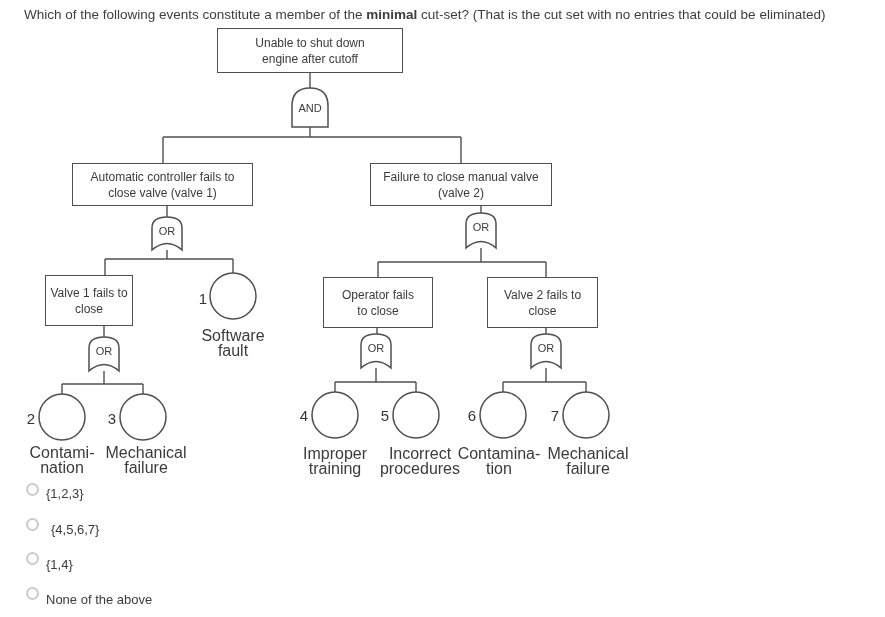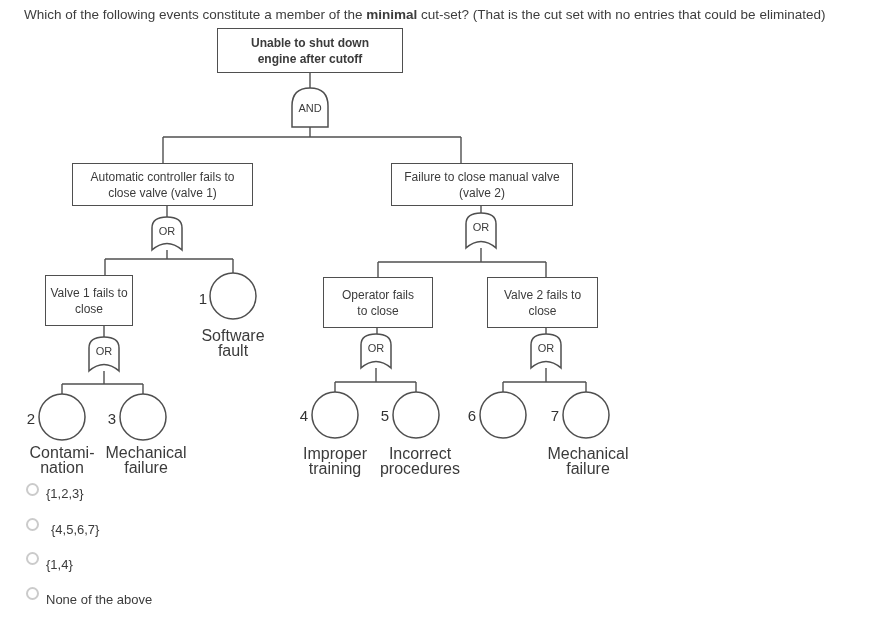--- a/index.html
+++ b/index.html
@@ -5,21 +5,21 @@
   html,body{margin:0;padding:0;background:#ffffff;}
   #page{position:relative;width:885px;height:617px;background:#ffffff;
         font-family:"Liberation Sans","DejaVu Sans",sans-serif;color:#3b3b3b;overflow:hidden;}
   .abs{position:absolute;}
   #title{left:24px;top:7px;width:850px;font-size:13.5px;color:#3d3d3d;}
   #title b{font-weight:bold;}
   svg{position:absolute;left:0;top:0;}
   .box{position:absolute;border:1.5px solid #4f4f4f;background:#ffffff;
        display:flex;align-items:center;justify-content:center;text-align:center;
        font-size:12px;line-height:16px;white-space:pre-line;color:#3b3b3b;box-sizing:border-box;}
-  .box.bold{font-weight:bold;}
+  .box.bold{font-weight:normal;}
   .gate-label{position:absolute;text-align:center;font-size:11px;color:#3b3b3b;}
   .evt-num{position:absolute;width:26px;text-align:right;font-size:15px;color:#333333;}
   .evt-label{position:absolute;width:92px;text-align:center;font-size:16px;line-height:15px;
              white-space:pre-line;color:#3b3b3b;}
   .opt-radio{position:absolute;width:13px;height:13px;border:2px solid #cbcbcb;border-radius:50%;
              background:#ffffff;box-sizing:border-box;cursor:pointer;}
   .opt-label{position:absolute;font-size:13px;line-height:16px;color:#3b3b3b;cursor:pointer;}
 </style>
 </head>
 <body>
@@ -81,21 +81,21 @@
       <circle cx="416" cy="415" r="23"></circle>
       <circle cx="503" cy="415" r="23"></circle>
       <circle cx="586" cy="415" r="23"></circle>
     </g>
   </svg>
 
   <div class="box bold" style="left:217px;top:28px;width:186px;height:45px;">Unable to shut down
 engine after cutoff</div>
   <div class="box" style="left:72px;top:163px;width:181px;height:43px;">Automatic controller fails to
 close valve (valve 1)</div>
-  <div class="box" style="left:391px;top:163px;width:182px;height:43px;">Failure to close manual valve
+  <div class="box" style="left:370px;top:163px;width:182px;height:43px;">Failure to close manual valve
 (valve 2)</div>
   <div class="box" style="left:45px;top:275px;width:88px;height:51px;">Valve 1 fails to
 close</div>
   <div class="box" style="left:323px;top:277px;width:110px;height:51px;">Operator fails
 to close</div>
   <div class="box" style="left:487px;top:277px;width:111px;height:51px;">Valve 2 fails to
 close</div>
 
   <div class="gate-label" style="left:292px;top:102px;width:36px;">AND</div>
   <div class="gate-label" style="left:152px;top:225px;width:30px;">OR</div>
@@ -115,20 +115,22 @@
   <div class="evt-label" style="left:187px;top:328px;">Software
 fault</div>
   <div class="evt-label" style="left:16px;top:445px;">Contami-
 nation</div>
   <div class="evt-label" style="left:100px;top:445px;">Mechanical
 failure</div>
   <div class="evt-label" style="left:374px;top:446px;">Incorrect
 procedures</div>
   <div class="evt-label" style="left:289px;top:446px;">Improper
 training</div>
+  <div class="evt-label" style="left:453px;top:446px;">Contamina-
+tion</div>
   <div class="evt-label" style="left:542px;top:446px;">Mechanical
 failure</div>
 
   <span class="opt-radio" style="left:26px;top:483px;"></span>
   <div class="opt-label" style="left:46px;top:486px;">{1,2,3}</div>
 
   <span class="opt-radio" style="left:26px;top:518px;"></span>
   <div class="opt-label" style="left:51px;top:522px;">{4,5,6,7}</div>
 
   <span class="opt-radio" style="left:26px;top:552px;"></span>

